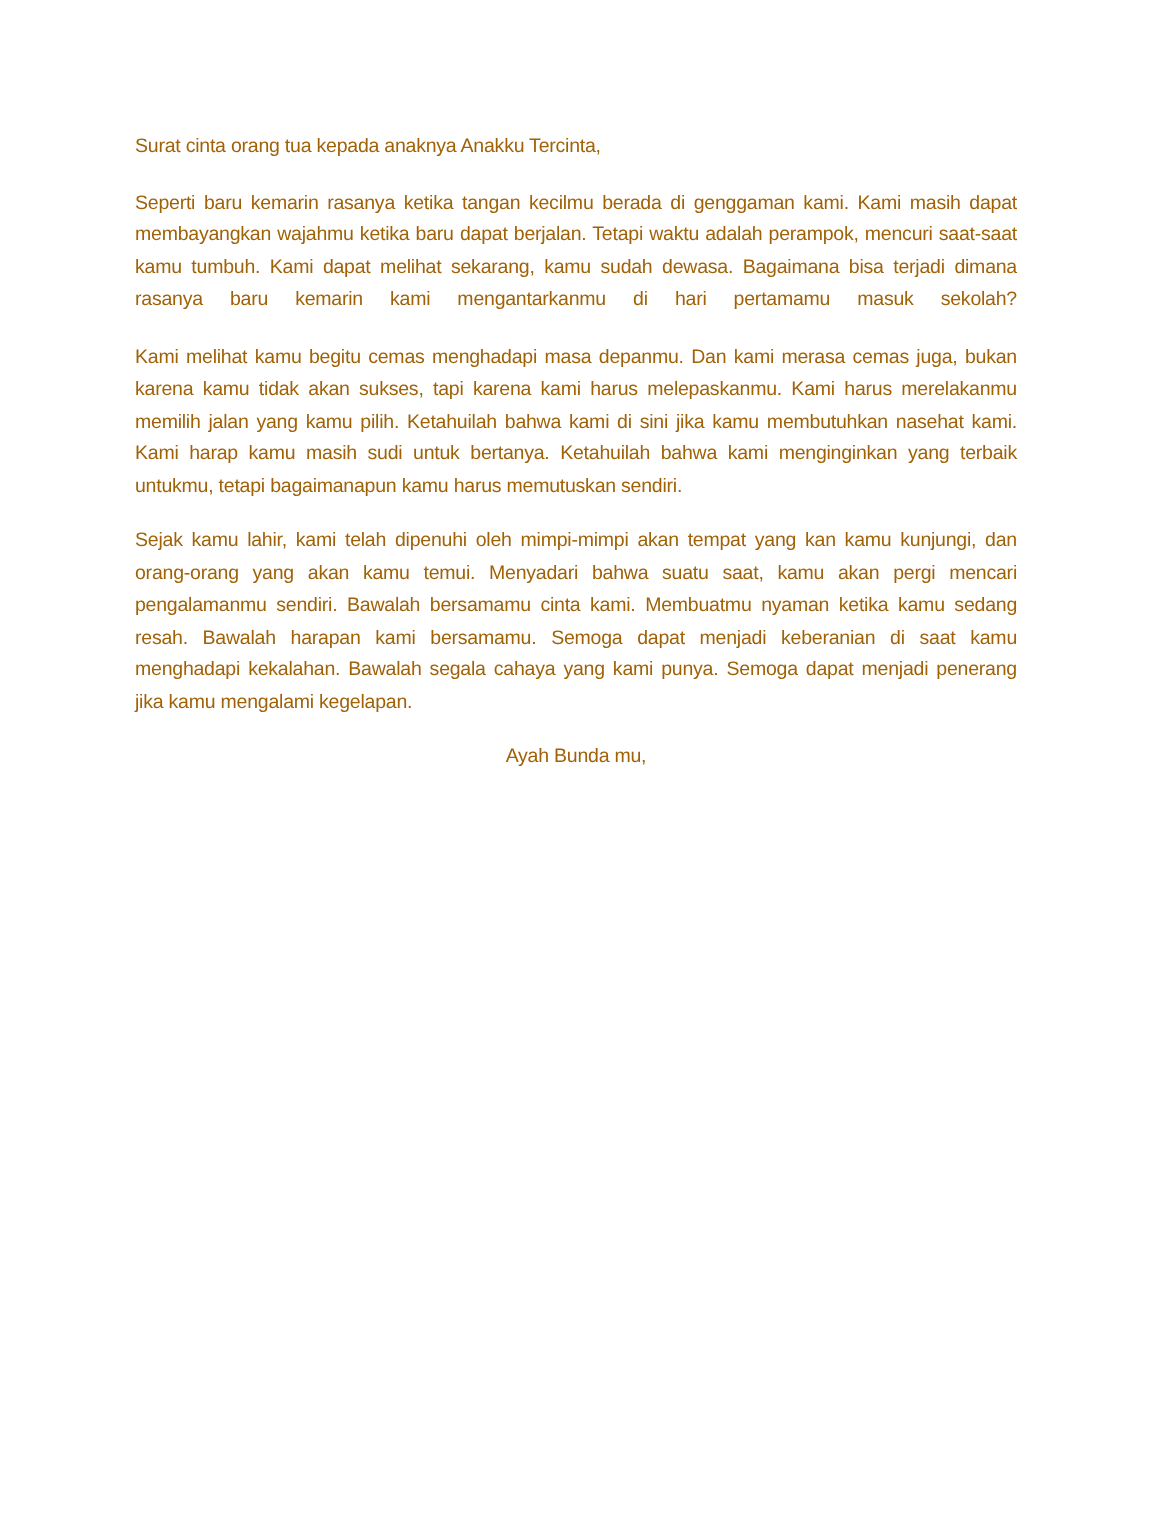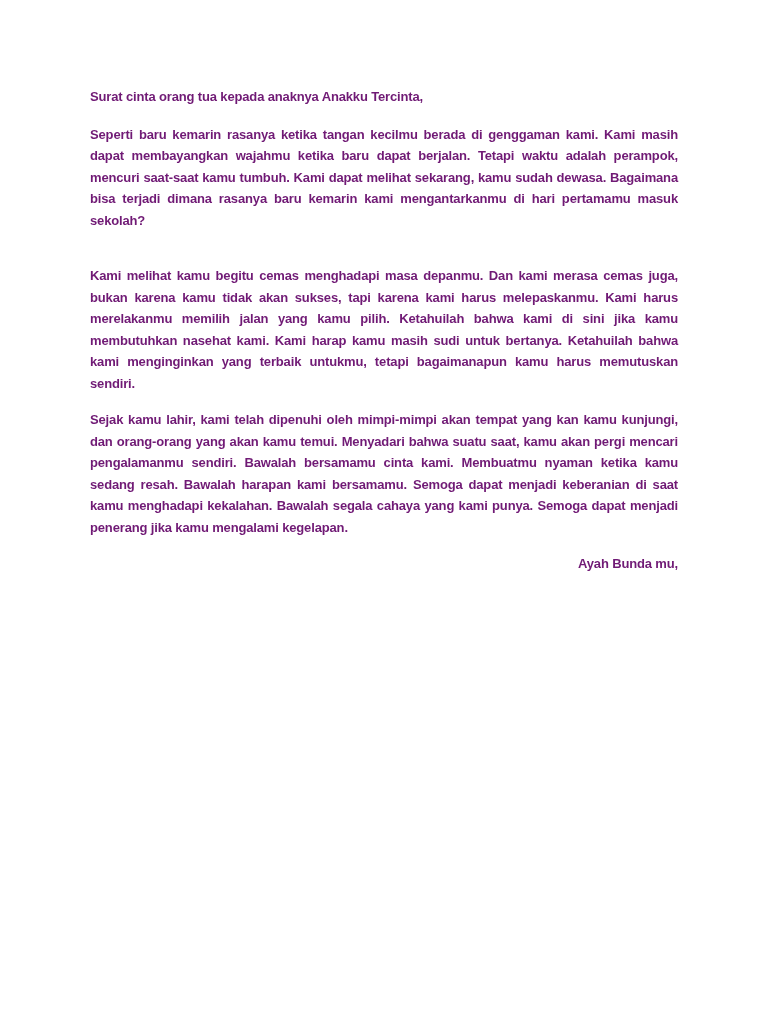--- a/index.html
+++ b/index.html
@@ -16,41 +16,41 @@
     box-sizing: border-box;
     width: 768px;
     height: 1024px;
     background: #ffffff;
     padding: 86px 90px 40px 90px;
   }
   .letter {
     width: 588px;
     font-family: "Liberation Sans", "DejaVu Sans", sans-serif;
     font-stretch: condensed;
-    font-weight: 700;
+    font-weight: 400;
     font-size: 13px;
     line-height: 21.5px;
     letter-spacing: -0.15px;
-    color: #701a75;
+    color: #a16207;
   }
   .letter p {
     margin: 0 0 15px 0;
     text-align: justify;
   }
   .letter p.title-line {
     text-align: left;
     margin-bottom: 16px;
   }
   .letter p.justify-last {
     text-align: justify;
     text-align-last: justify;
-    margin-bottom: 34px;
+    margin-bottom: 17px;
   }
   .letter p.closing-line {
-    text-align: right;
+    text-align: center;
     margin-bottom: 0;
   }
 </style>
 </head>
 <body>
 
 <div class="page">
   <div class="letter">
     <p class="title-line">Surat cinta orang tua kepada anaknya Anakku Tercinta,</p>
     <p class="justify-last">Seperti baru kemarin rasanya ketika tangan kecilmu berada di genggaman kami. Kami masih dapat membayangkan wajahmu ketika baru dapat berjalan. Tetapi waktu adalah perampok, mencuri saat-saat kamu tumbuh. Kami dapat melihat sekarang, kamu sudah dewasa. Bagaimana bisa terjadi dimana rasanya baru kemarin kami mengantarkanmu di hari pertamamu masuk sekolah?</p>

